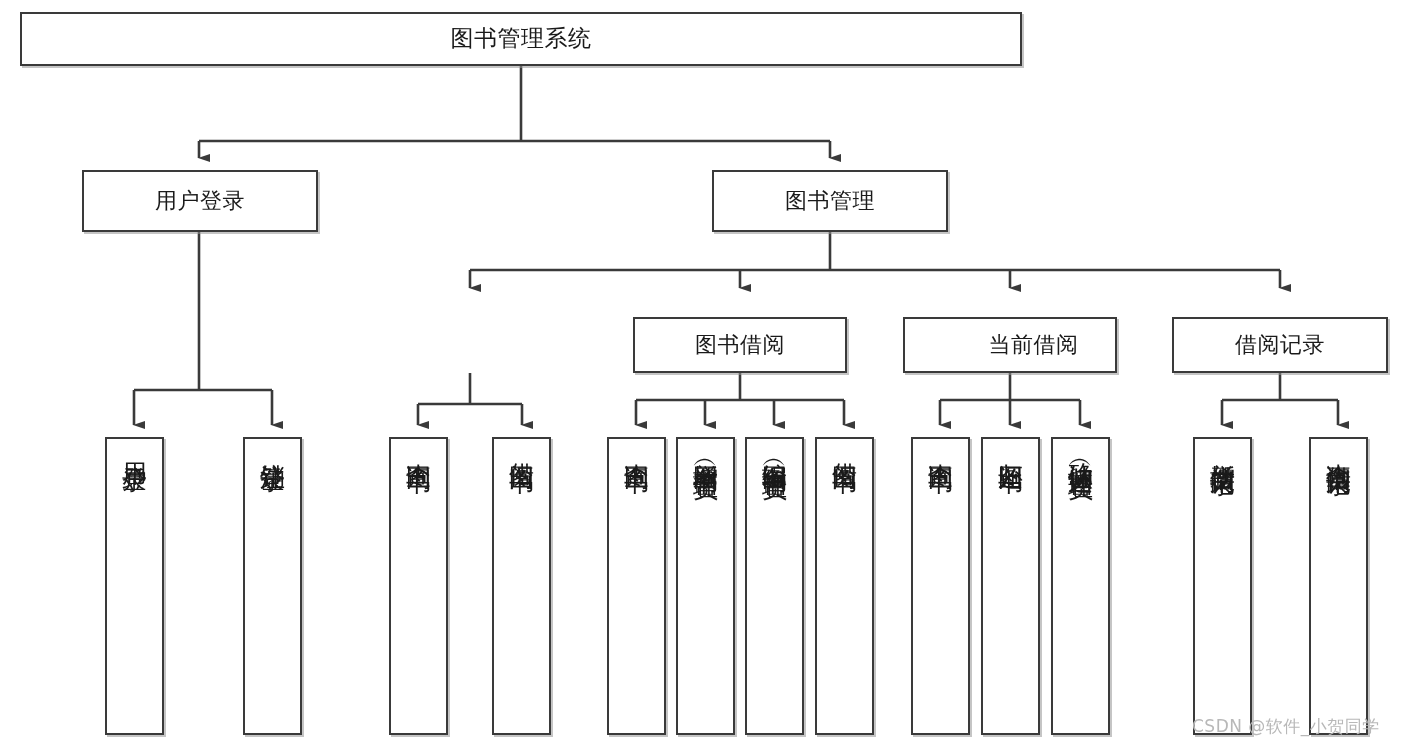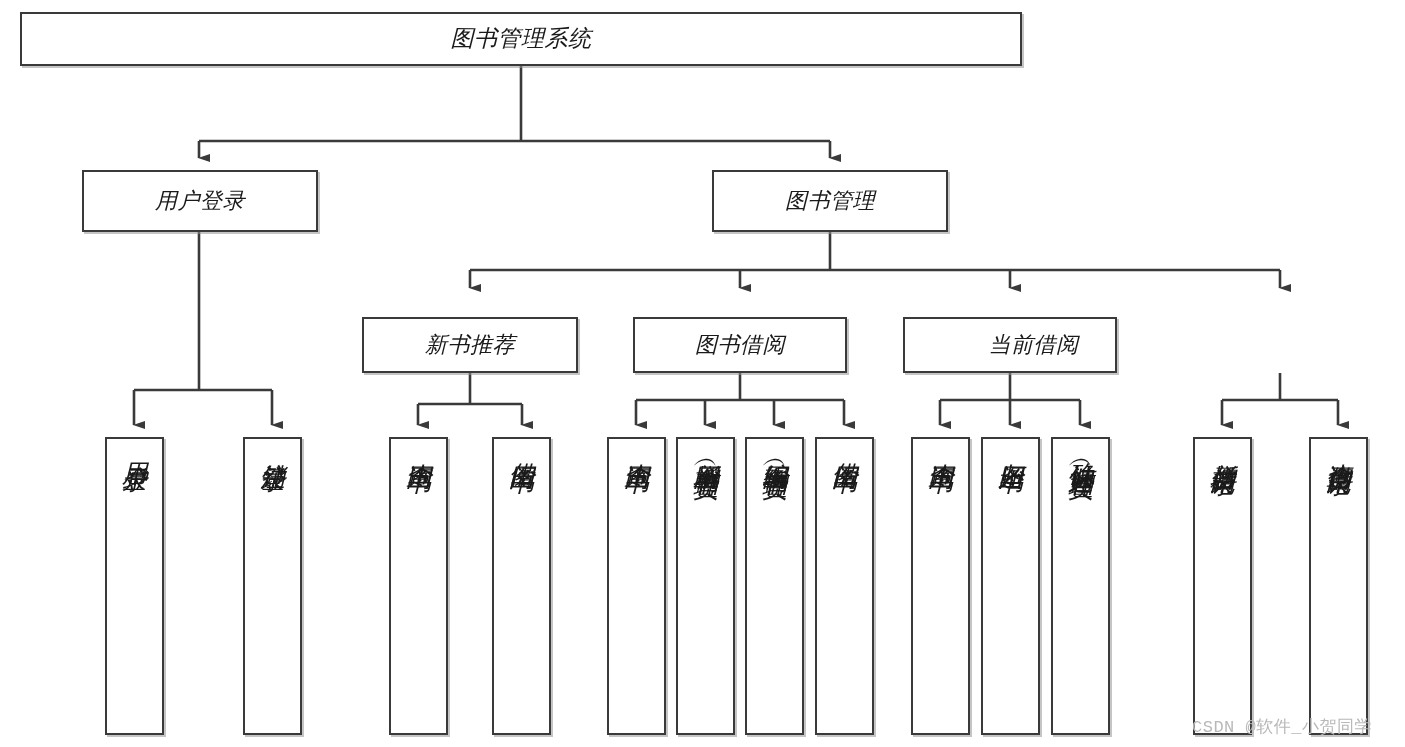--- a/index.html
+++ b/index.html
@@ -37,21 +37,20 @@
     justify-content: center;
     color: #1a1a1a;
   }
   .node-label {
     display: block;
     text-align: center;
     line-height: 1.12;
     letter-spacing: 0.5px;
     color: #1a1a1a;
     white-space: nowrap;
-    font-style: italic;
   }
   
   .node.root {
     font-size: 23px;
   }
   
   .node.branch {
     font-size: 22px;
   }
   
@@ -68,21 +67,20 @@
     letter-spacing: 2px;
     transform: none;
     white-space: nowrap;
   }
   .watermark {
     position: absolute;
     font-size: 17px;
     color: #b8b8b8;
     white-space: nowrap;
     letter-spacing: 0.5px;
-    font-family: Liberation Mono, monospace;
   }
 </style>
 </head>
 <body>
 
 <div id="diagram-root">
 
   <svg id="edges-layer" viewBox="0 0 1405 747" width="1405" height="747" xmlns="http://www.w3.org/2000/svg">
     <defs>
       <marker id="arrowhead" markerWidth="10" markerHeight="12" refX="4" refY="11" orient="auto" markerUnits="userSpaceOnUse">
@@ -152,29 +150,29 @@
     <span class="node-label">图书管理系统</span>
   </div>
 
   <div class="node branch" style="left:82px; top:170px; width:236px; height:62px;">
     <span class="node-label">用户登录</span>
   </div>
   <div class="node branch" style="left:712px; top:170px; width:236px; height:62px;align-items:center;">
     <span class="node-label">图书管理</span>
   </div>
 
-  <div class="node branch" style="left:362px; top:317px; width:216px; height:56px;">
-    <span class="node-label">新书推荐</span>
-  </div>
   <div class="node branch" style="left:633px; top:317px; width:214px; height:56px;align-items:center;">
     <span class="node-label">图书借阅</span>
   </div>
   <div class="node branch" style="left:903px; top:317px; width:214px; height:56px;padding-left:47px;">
     <span class="node-label">当前借阅</span>
   </div>
+  <div class="node branch" style="left:1172px; top:317px; width:216px; height:56px;">
+    <span class="node-label">借阅记录</span>
+  </div>
 
   <div class="node leaf" style="left:105px; top:437px; width:59px; height:298px;">
     <span class="node-label">用户登录</span>
   </div>
   <div class="node leaf" style="left:243px; top:437px; width:59px; height:298px;">
     <span class="node-label">注销登录</span>
   </div>
 
   <div class="node leaf" style="left:389px; top:437px; width:59px; height:298px;">
     <span class="node-label">查询图书</span>

